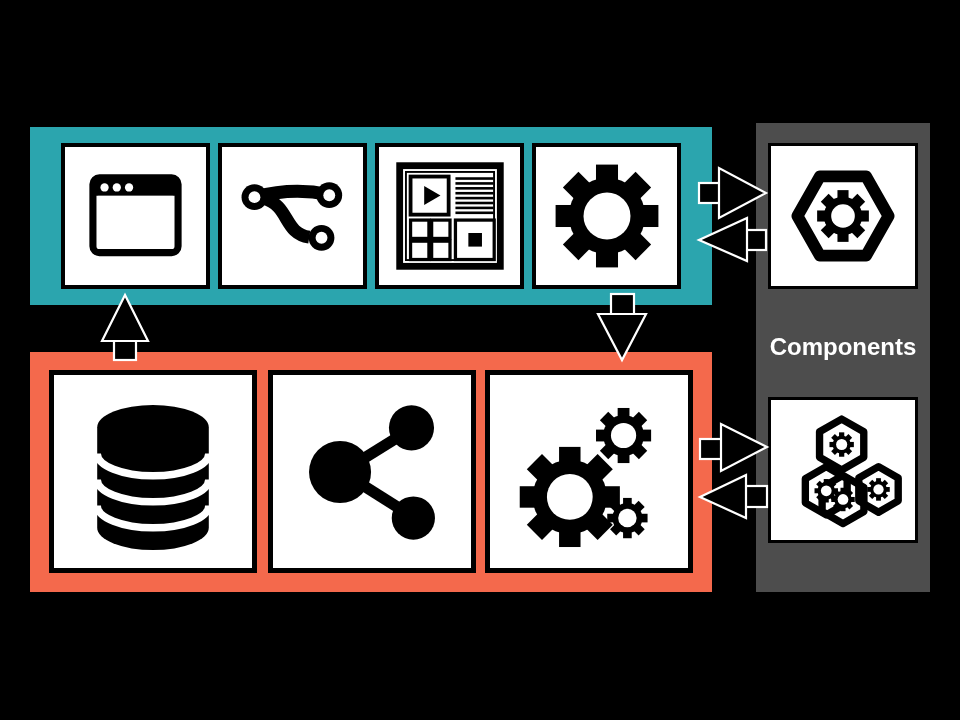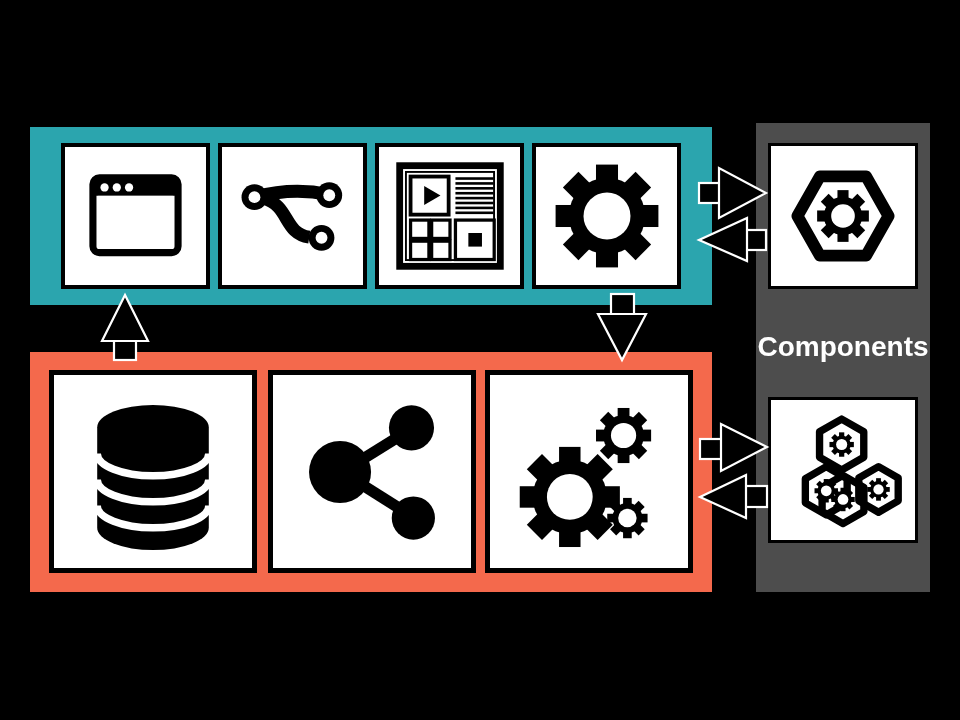--- a/index.html
+++ b/index.html
@@ -9,21 +9,21 @@
   .band{position:absolute;}
   .band-top{left:30px;top:127px;width:682px;height:178px;}
   .band-bottom{left:30px;top:352px;width:682px;height:240px;}
   .panel{position:absolute;left:756px;top:123px;width:174px;height:469px;}
   .tile{position:absolute;background:#fff;box-sizing:border-box;
         display:flex;align-items:center;justify-content:center;}
   .tile-sm{width:149px;height:146px;border:4px solid #000;top:16px;}
   .tile-lg{width:208px;height:203px;border:5px solid #000;top:18px;}
   .tile-panel{width:150px;height:146px;border:3px solid #000;left:12px;}
   .panel-label{position:absolute;left:0;width:100%;top:206px;height:36px;
-        text-align:center;font-size:28px;font-weight:bold;line-height:36px;}
+        text-align:center;font-size:24px;font-weight:bold;line-height:36px;}
   .arrows{position:absolute;inset:0;width:960px;height:720px;pointer-events:none;}
   .arrows rect,.arrows polygon{fill:#000;stroke:#fff;stroke-width:2.2px;}
   svg.icon{display:block;}
 </style>
 </head>
 <body>
 
 <svg width="0" height="0" style="position:absolute" aria-hidden="true">
   <defs>
     <g id="gear8">

